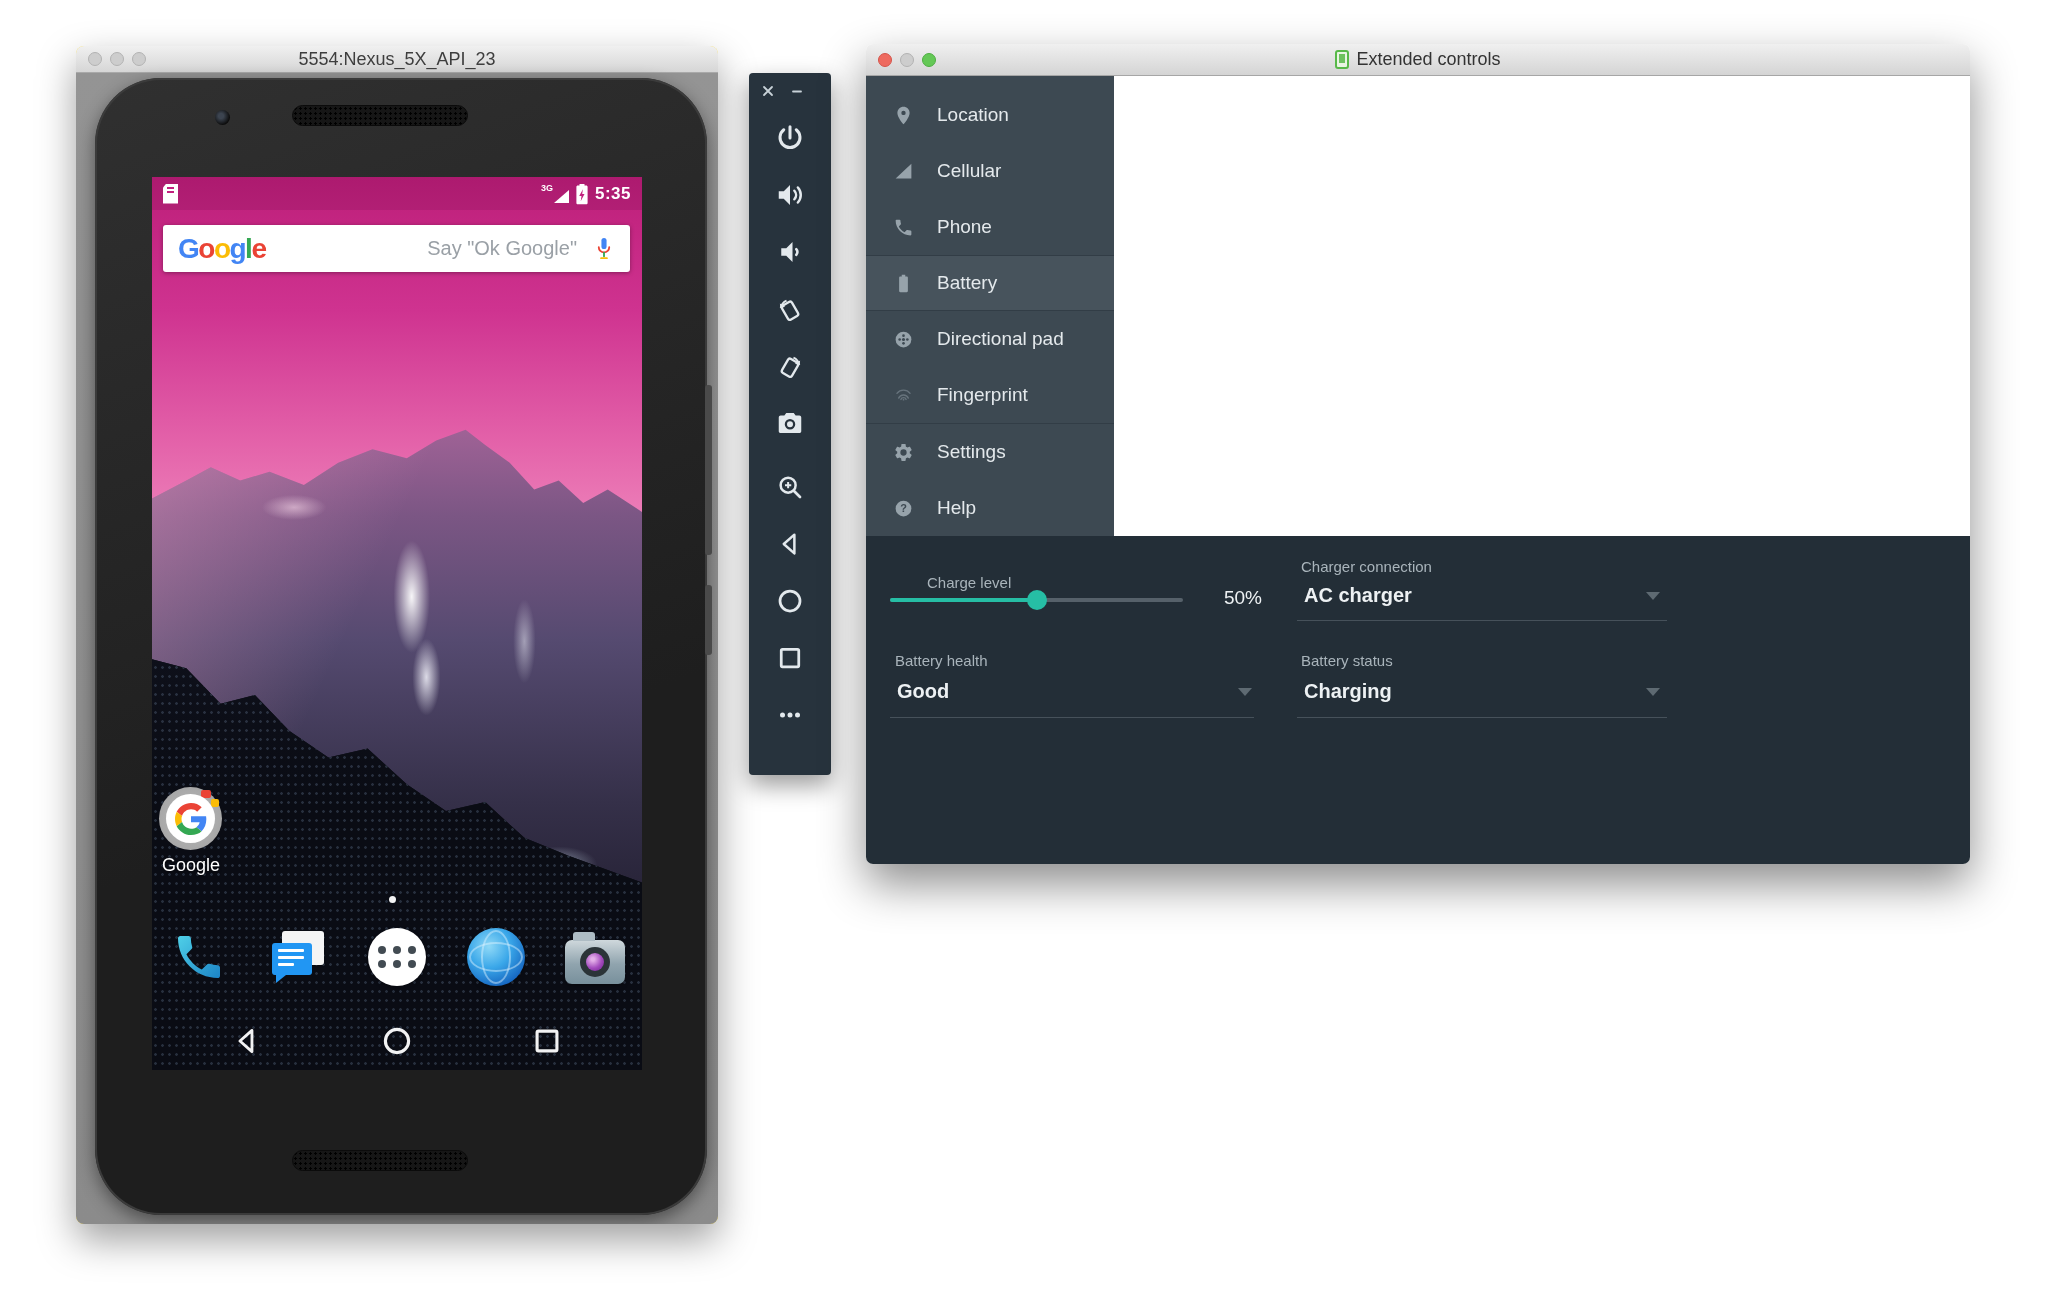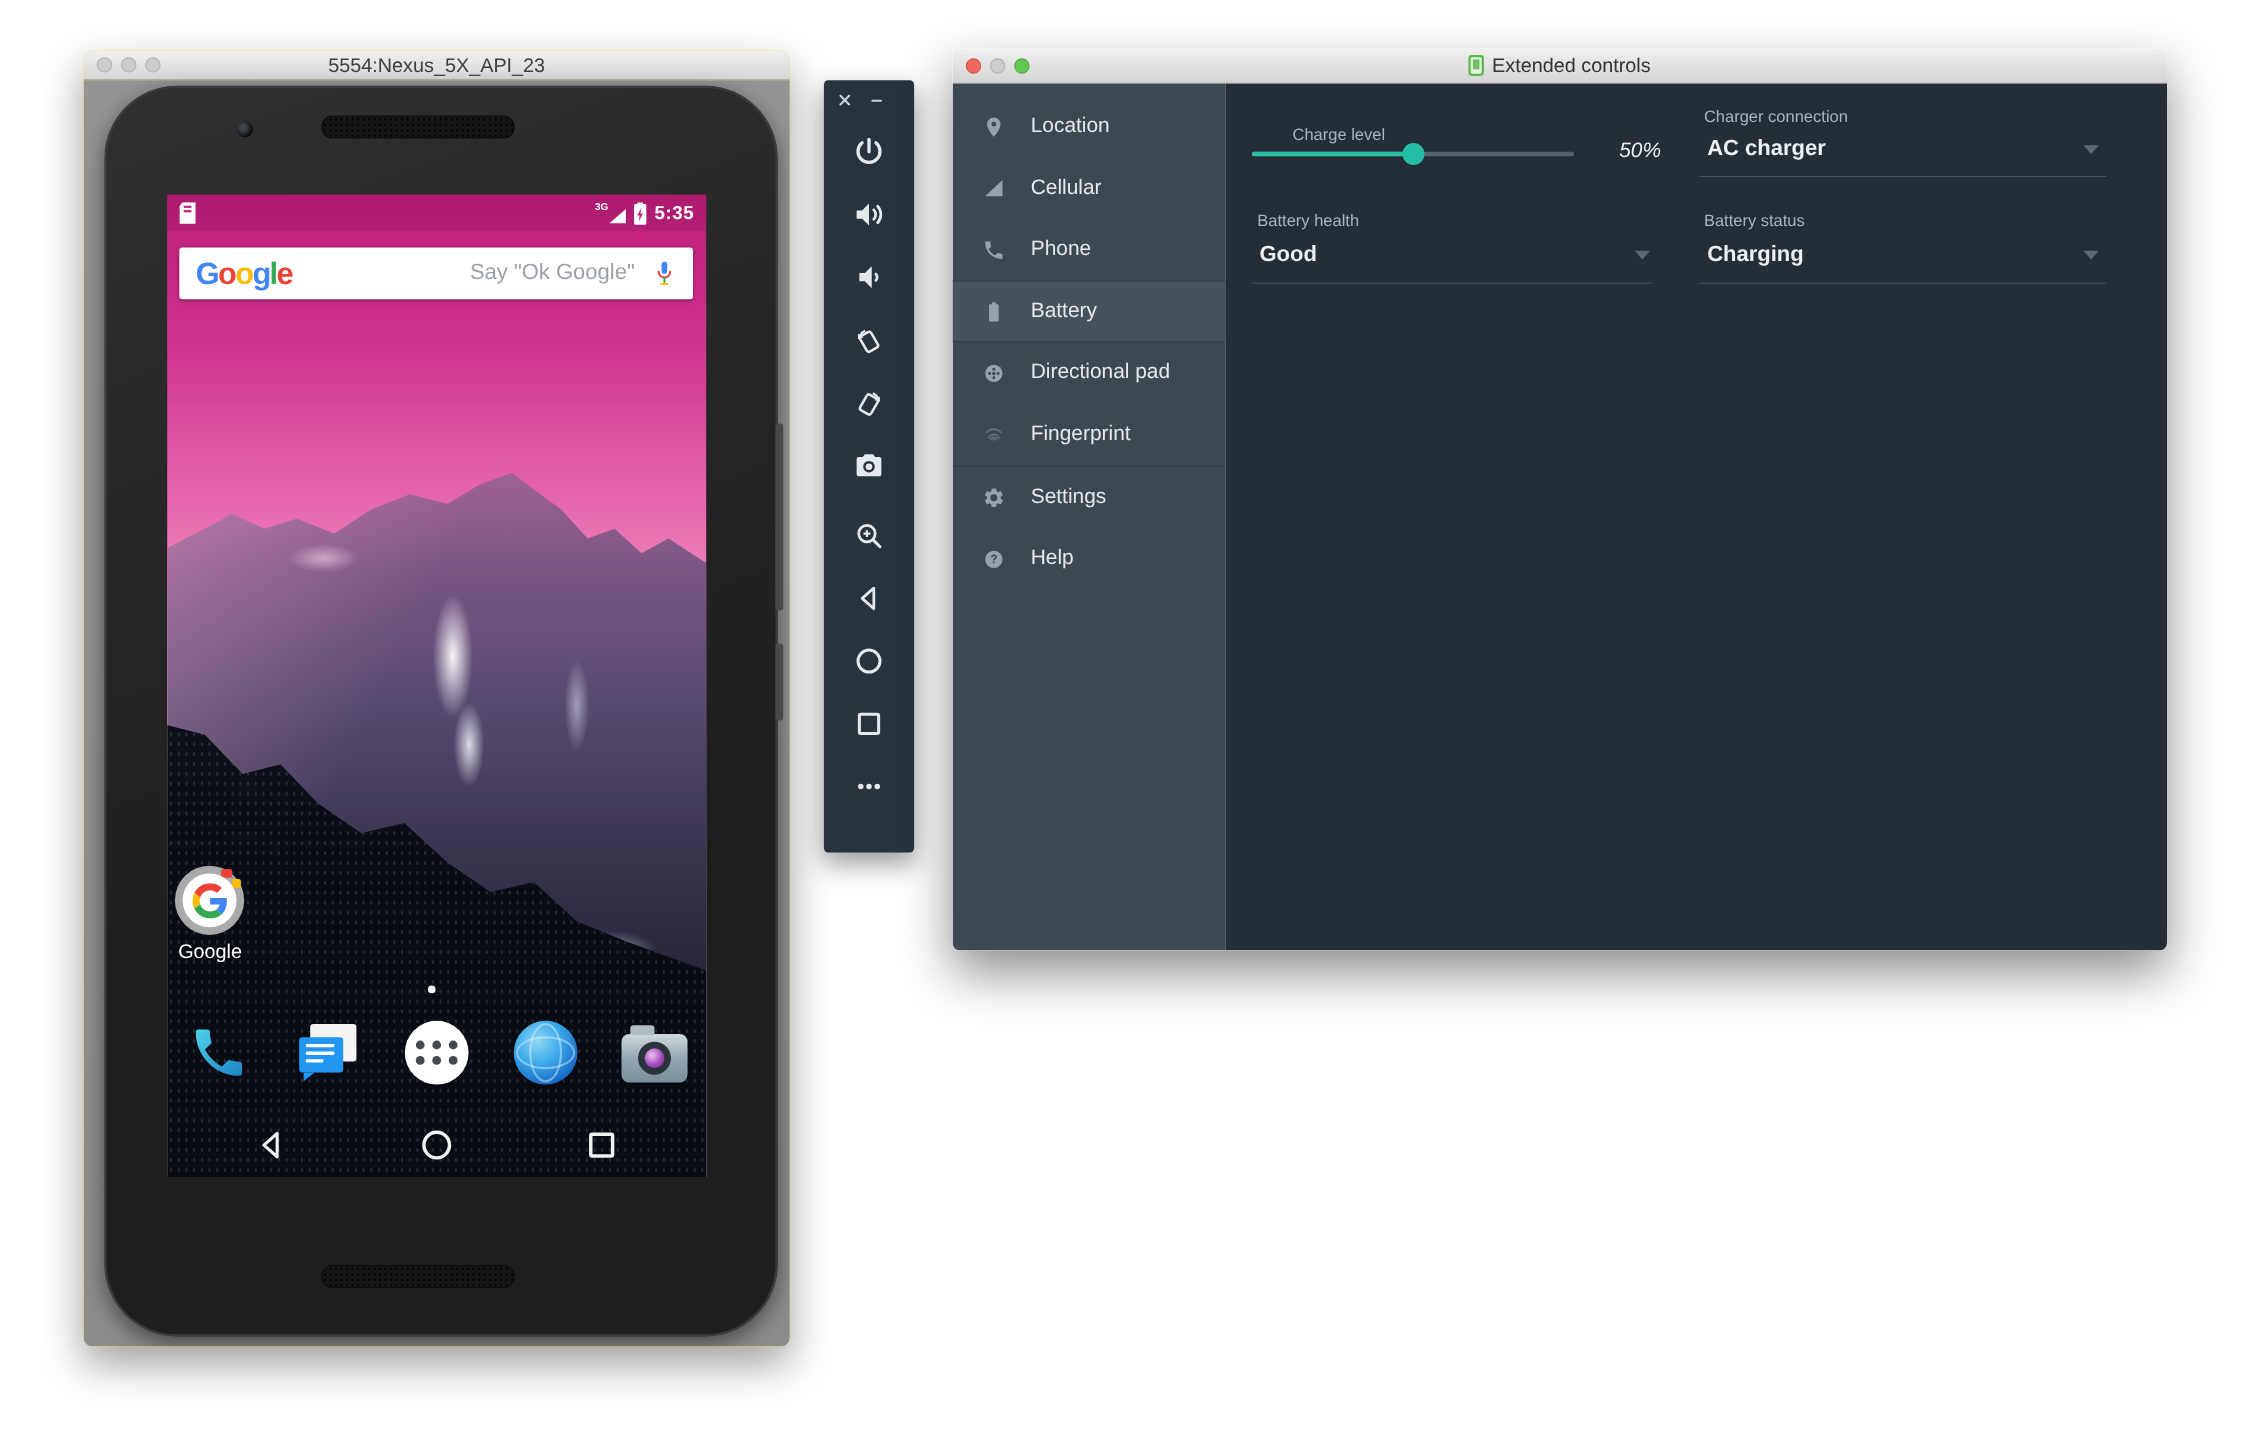--- a/index.html
+++ b/index.html
@@ -159,40 +159,40 @@
   
   .ext-window{
     position:absolute; left:866px; top:44px; width:1104px; height:820px;
     border-radius:7px; overflow:hidden; box-shadow:0 20px 46px rgba(0,0,0,.45);
   }
   .ext-titlebar{
     height:32px; background:linear-gradient(#F0F0F0,#D4D4D4); border-bottom:1px solid #A6A6A6;
     position:relative; display:flex; align-items:center; justify-content:center; gap:7px;
   }
   .ext-title{ font-size:18px; color:#333; }
-  .ext-body{ position:absolute; left:0; top:32px; right:0; bottom:0; display:flex; }
+  .ext-body{ position:absolute; left:0; top:32px; right:0; bottom:0; display:flex;flex-direction:column; }
 
   .sidebar{ width:248px; background:#3D4952; padding-top:11px; }
   .side-item{ height:56px; display:flex; align-items:center; padding-left:26px; gap:23px;
     color:#E4E9EC; font-size:19px; cursor:pointer; }
   .side-item.selected{ background:#47535C; border-top:1px solid #323D46; border-bottom:1px solid #323D46; }
   .side-divider{ border-top:1px solid #323D46; margin:0; }
   .sicon{ width:22px; height:22px; display:flex; align-items:center; justify-content:center; }
 
   .main-panel{ flex:1; background:#232E37; position:relative; }
   .f-label{ position:absolute; font-size:15px; color:#A9B4BB; }
   .f-value{ position:absolute; font-size:20px; color:#EDF1F3;font-weight:bold; }
   .f-line{ position:absolute; height:1px; background:#46515A; }
   .f-arrow{ position:absolute; width:0; height:0; border-left:7px solid transparent;
     border-right:7px solid transparent; border-top:8px solid #5E6A72; cursor:pointer; }
 
   .slider-track{ position:absolute; left:24px; top:62px; width:293px; height:4px; background:#56616A; border-radius:2px; cursor:pointer; }
   .slider-fill{ position:absolute; left:0; top:0; height:4px; background:#26BEA5; border-radius:2px; }
   .slider-thumb{ position:absolute; top:-8px; width:20px; height:20px; border-radius:50%; background:#26BEA5; cursor:pointer; }
-  .pct{ position:absolute; left:340px; top:51px; width:56px; text-align:right; font-size:19px; color:#EDF1F3;font-style:italic; }
+  .pct{ position:absolute; left:340px; top:51px; width:56px; text-align:right; font-size:19px; color:#EDF1F3; }
 
   .droid-icon{ display:inline-block; width:14px; height:19px; border:2px solid #57B948; border-radius:3px; position:relative; background:#E8F5E2; }
   .droid-icon:after{ content:""; position:absolute; left:2px; right:2px; top:2px; bottom:4px; background:#57B948; opacity:.85; }
 </style>
 </head>
 <body>
 
 <div class="emu-window">
   <div class="mac-titlebar">
     <div class="lights">

